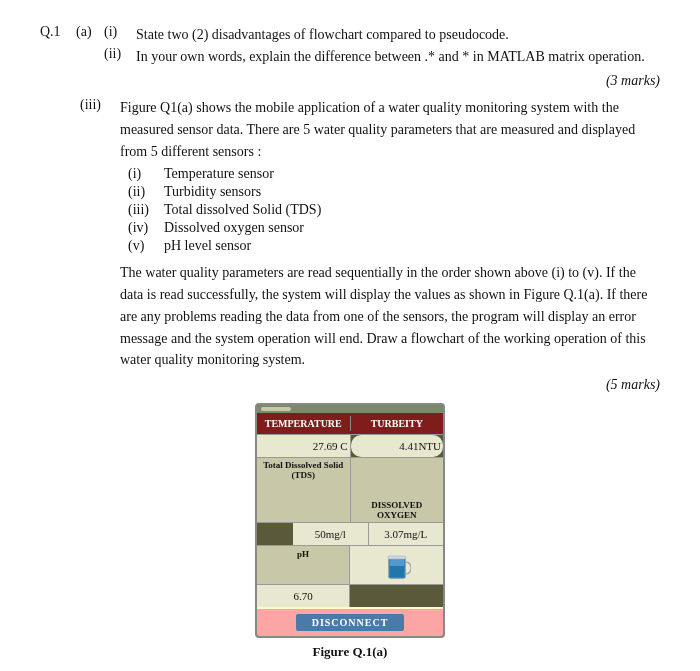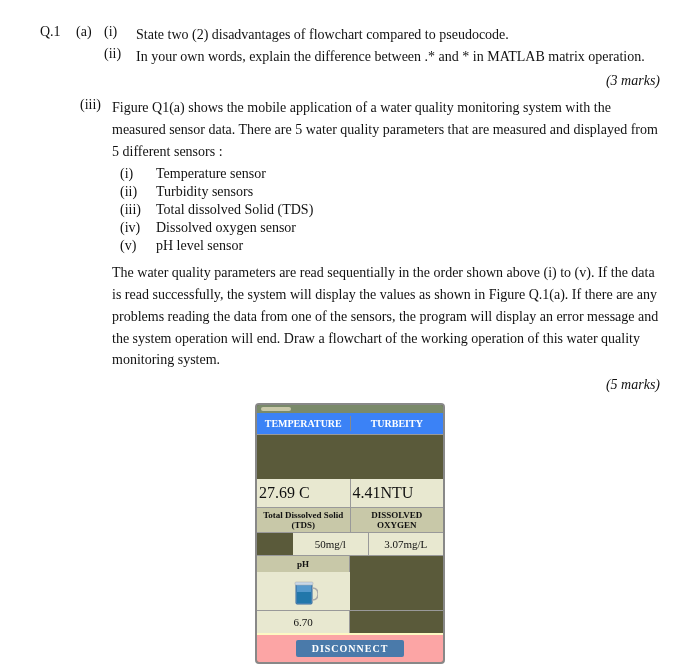--- a/index.html
+++ b/index.html
@@ -24,73 +24,72 @@
     .figure-wrap { display: flex; flex-direction: column; align-items: center; margin-top: 10px; }
     .mobile-app {
       width: 190px;
       background: #5a5a3a;
       border: 2px solid #888;
       border-radius: 4px;
       overflow: hidden;
       font-size: 11px;
     }
     .app-header {
-      background: #3b82f6;
+      background: #7f1d1d;
       display: flex;
       padding: 3px 0;
     }
     .app-header-cell {
       flex: 1;
       text-align: center;
       color: #fff;
       font-size: 10px;
       font-weight: bold;
       border-right: 1px solid #888;
       padding: 2px 2px;
     }
     .app-header-cell:last-child { border-right: none; }
     .app-row { display: flex; border-top: 1px solid #999; }
     .app-cell {
       flex: 1;
       background: #e8e8d0;
-      text-align: left;
-      color: #111;
-      font-size: 16px;
+      text-align: right;
+      color: #111;
+      font-size: 11px;
       padding: 5px 2px;
       border-right: 1px solid #999;
-      margin-top: 44px;
-    }
-    .app-cell:last-child { border-right: none; }
+    }
+    .app-cell:last-child { border-right: none; border-radius: 10px; }
     .app-section-header {
       display: flex;
       border-top: 1px solid #999;
       background: #c8c8a8;
     }
     .app-section-header .app-section-label {
       flex: 1;
       text-align: center;
       font-size: 9px;
       font-weight: bold;
       color: #111;
       padding: 2px 4px;
       border-right: 1px solid #999;
     }
-    .app-section-header .app-section-label:last-child { border-right: none; }
+    .app-section-header .app-section-label:last-child { border-right: none; margin-top: 40px; }
     .app-row-value { display: flex; border-top: 1px solid #999; padding-left: 36px; }
     .app-value-cell {
       flex: 1;
       background: #e8e8d0;
       text-align: center;
       font-size: 11px;
       padding: 5px 2px;
       border-right: 1px solid #999;
       color: #111;
     }
     .app-value-cell:last-child { border-right: none; }
-    .app-ph-row { display: flex; border-top: 1px solid #999; flex-direction: column; }
+    .app-ph-row { display: flex; border-top: 1px solid #999; }
     .app-ph-label {
       width: 50%;
       background: #c8c8a8;
       text-align: center;
       font-size: 9px;
       font-weight: bold;
       padding: 3px 2px;
       border-right: 1px solid #999;
       color: #111;
     }
@@ -150,21 +149,21 @@
     <span class="q-content body-text">State two (2) disadvantages of flowchart compared to pseudocode.</span>
   </div>
 
 
   <div class="q-row" style="margin-left:64px;">
     <span class="part-label">(ii)</span>
     <span class="q-content body-text">In your own words, explain the difference between .* and * in MATLAB matrix operation.</span>
   </div>
   <div class="marks">(3 marks)</div>
 
-  <div class="q-row" style="margin-left:40px;">
+  <div class="q-row" style="margin-left:40px;gap:8px;">
     <span class="part-label">(iii)</span>
     <div class="q-content">
       <span class="body-text">Figure Q1(a) shows the mobile application of a water quality monitoring system with the measured sensor data. There are 5 water quality parameters that are measured and displayed from 5 different sensors :</span>
 
       
       <div class="sublist">
         <div class="sublist-item">
           <span class="sublist-num">(i)</span>
           <span>Temperature sensor</span>
         </div>

